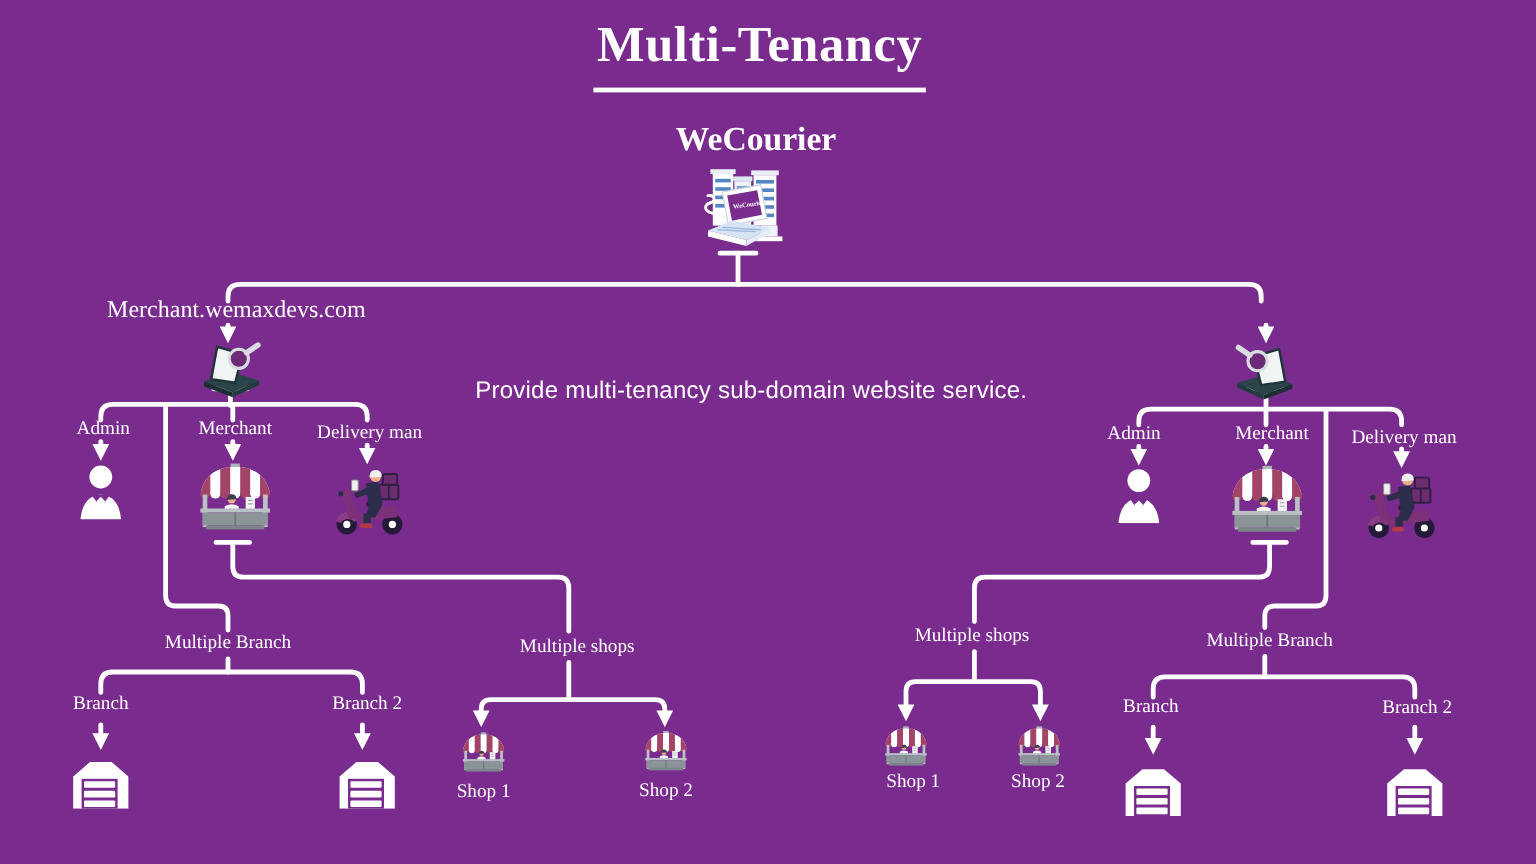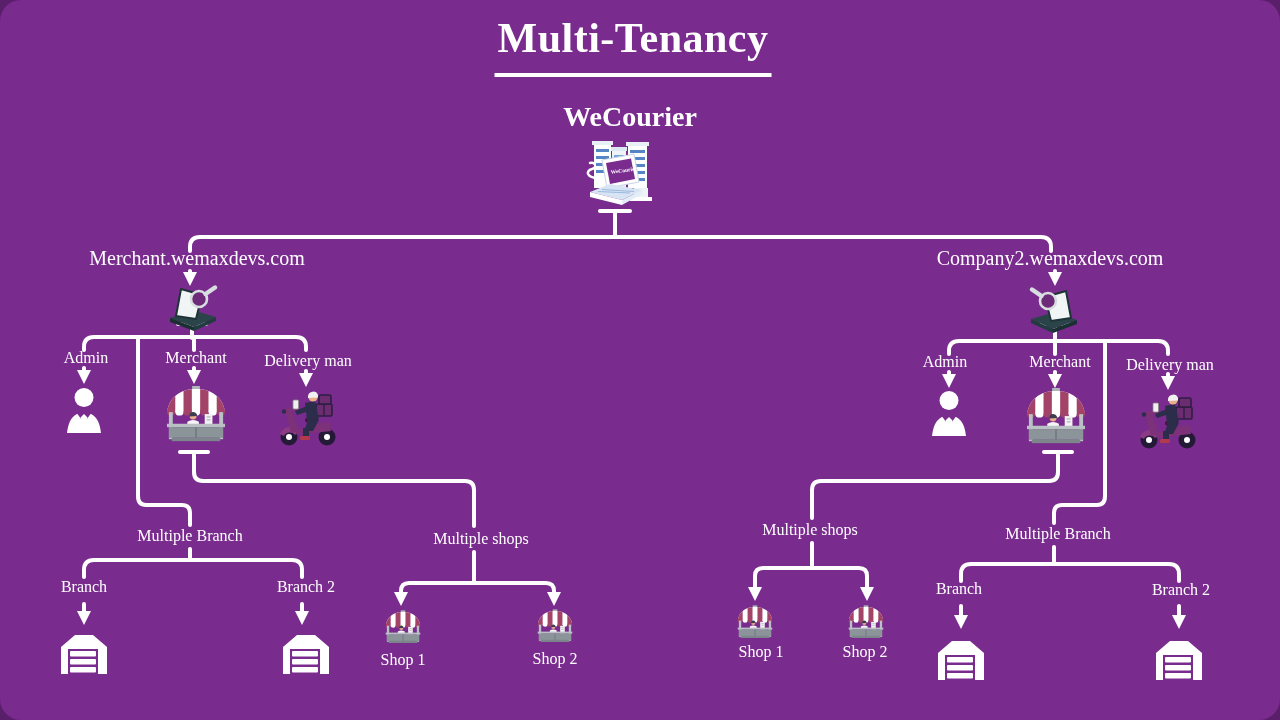--- a/index.html
+++ b/index.html
@@ -1,19 +1,19 @@
 <!DOCTYPE html>
 <html><head>
 <meta charset="utf-8">
 <style>
   html,body{margin:0;padding:0;background:#5a1f6b;}
   .canvas{
     position:relative;width:1280px;height:720px;overflow:hidden;
     background:#7a2b8e;
-    font-family:"Liberation Serif","DejaVu Serif",serif;color:#ffffff;border-radius:21px;
+    font-family:"Liberation Serif","DejaVu Serif",serif;color:#ffffff;
   }
   .abs{position:absolute;}
   .center{transform:translateX(-50%);white-space:nowrap;}
   .title{
     font-size:42px;font-weight:bold;letter-spacing:.5px;
     border-bottom:4px solid #fff;padding:0 3px 11px 3px;
   }
   .platform{font-size:28px;font-weight:bold;}
   .domain{font-size:20px;}
   .node-label{font-size:16px;font-weight:normal;}
@@ -200,20 +200,21 @@
     </g>
   </svg>
 
   <div class="abs center title" style="left:633px;top:14px">Multi-Tenancy</div>
   <div class="abs center platform" style="left:630px;top:101px">WeCourier</div>
   <div class="abs" style="left:578px;top:136px">
     <svg width="84" height="74" viewBox="0 0 84 74">
         <use href="#sym-buildings"></use>
       </svg>
   </div>
+  <div class="abs center subtitle" style="left:626px;top:315px">Provide multi-tenancy sub-domain website service.</div>
 
   <div class="abs center domain" style="left:197px;top:247px">Merchant.wemaxdevs.com</div>
   <div class="abs" style="left:164px;top:284px">
     <svg width="56" height="48" viewBox="0 0 56 48">
         <use href="#sym-laptop"></use>
       </svg>
   </div>
   <div class="abs center node-label" style="left:86px;top:349px">Admin</div>
   <div class="abs center node-label" style="left:196px;top:349px">Merchant</div>
   <div class="abs center node-label" style="left:308px;top:352px">Delivery man</div>
@@ -252,21 +253,20 @@
       </svg>
   </div>
   <div class="abs" style="left:536px;top:609px">
     <svg width="38" height="36" viewBox="0 0 66 62">
         <use href="#sym-stall"></use>
       </svg>
   </div>
   <div class="abs center node-label" style="left:403px;top:651px">Shop 1</div>
   <div class="abs center node-label" style="left:555px;top:650px">Shop 2</div>
 
-  <div class="abs center domain" style="left:1050px;top:247px">Company2.wemaxdevs.com</div>
   <div class="abs" style="left:1027px;top:286px">
     <svg width="56" height="48" viewBox="0 0 56 48">
         <use href="#sym-laptop" transform="translate(56,0) scale(-1,1)"></use>
       </svg>
   </div>
   <div class="abs center node-label" style="left:945px;top:353px">Admin</div>
   <div class="abs center node-label" style="left:1060px;top:353px">Merchant</div>
   <div class="abs center node-label" style="left:1170px;top:356px">Delivery man</div>
   <div class="abs" style="left:929px;top:390px">
     <svg width="40" height="46" viewBox="0 0 40 46">

